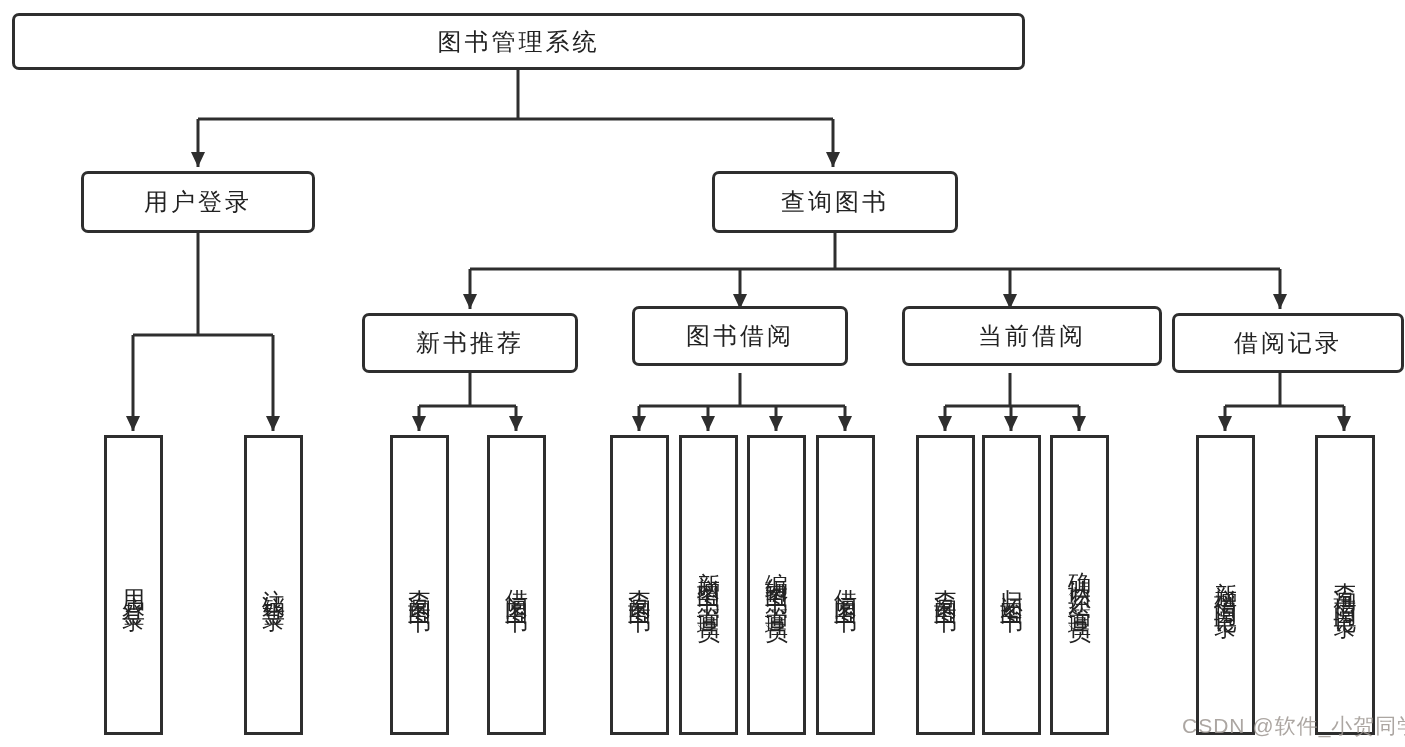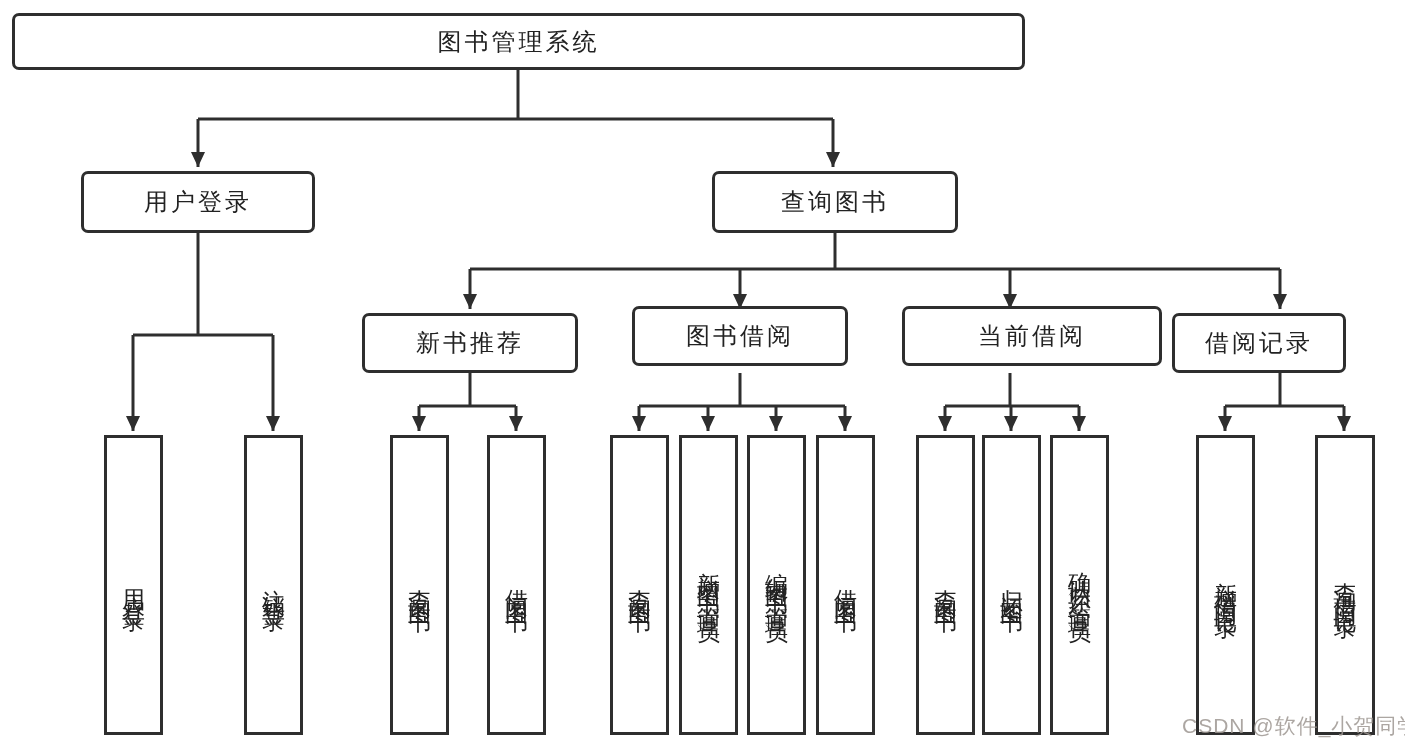--- a/index.html
+++ b/index.html
@@ -112,21 +112,21 @@
   </svg>
 
   <div class="node hbox" style="left:12px; top:13px; width:1013px; height:57px;">图书管理系统</div>
 
   <div class="node hbox" style="left:81px; top:171px; width:234px; height:62px;">用户登录</div>
   <div class="node hbox" style="left:712px; top:171px; width:246px; height:62px;">查询图书</div>
 
   <div class="node hbox" style="left:362px; top:313px; width:216px; height:60px;">新书推荐</div>
   <div class="node hbox" style="left:632px; top:306px; width:216px; height:60px;">图书借阅</div>
   <div class="node hbox" style="left:902px; top:306px; width:260px; height:60px;">当前借阅</div>
-  <div class="node hbox" style="left:1172px; top:313px; width:174px; height:60px;">借阅记录</div>
+  <div class="node hbox" style="left:1172px; top:313px; width:232px; height:60px;">借阅记录</div>
 
   <div class="node leaf" style="left:104px; top:435px; width:59px; height:300px;">用户登录</div>
   <div class="node leaf" style="left:244px; top:435px; width:59px; height:300px;">注销登录</div>
 
   <div class="node leaf" style="left:390px; top:435px; width:59px; height:300px;">查询图书</div>
   <div class="node leaf" style="left:487px; top:435px; width:59px; height:300px;">借阅图书</div>
 
   <div class="node leaf" style="left:610px; top:435px; width:59px; height:300px;">查询图书</div>
   <div class="node leaf" style="left:679px; top:435px; width:59px; height:300px;">新增图书（管理员）</div>
   <div class="node leaf" style="left:747px; top:435px; width:59px; height:300px;">编辑图书（管理员）</div>

